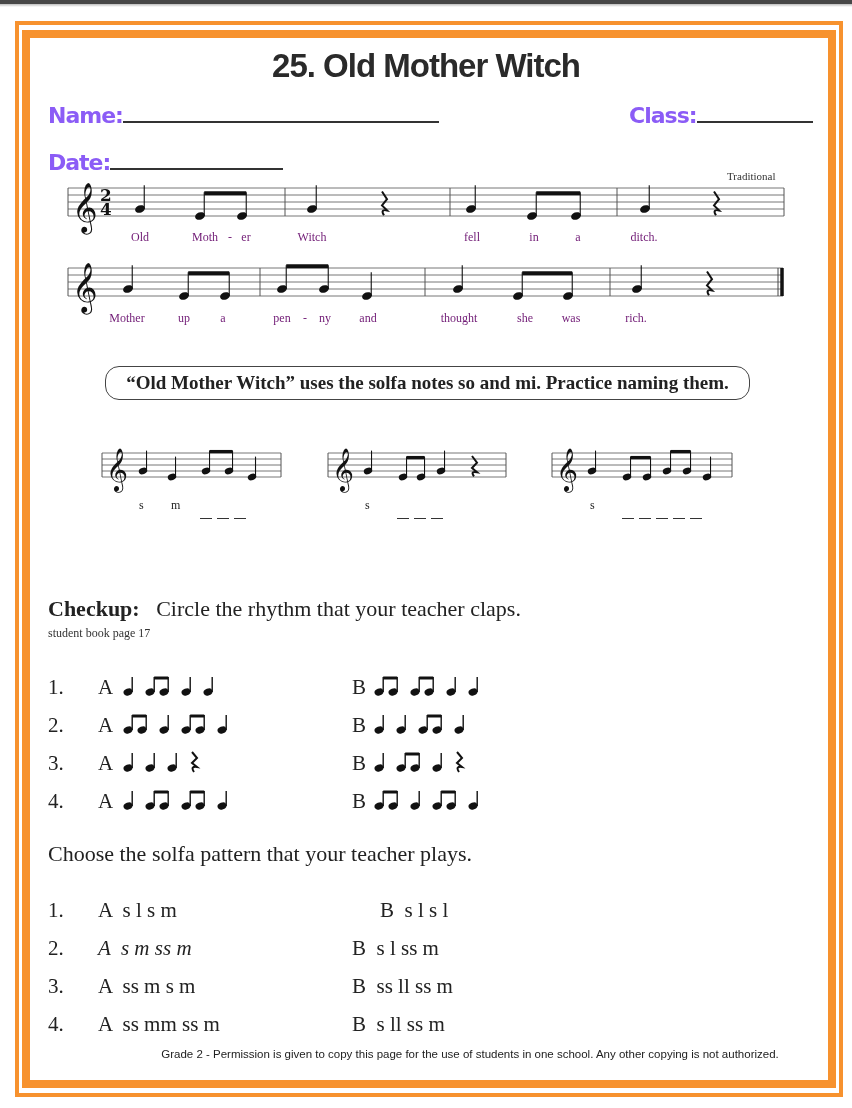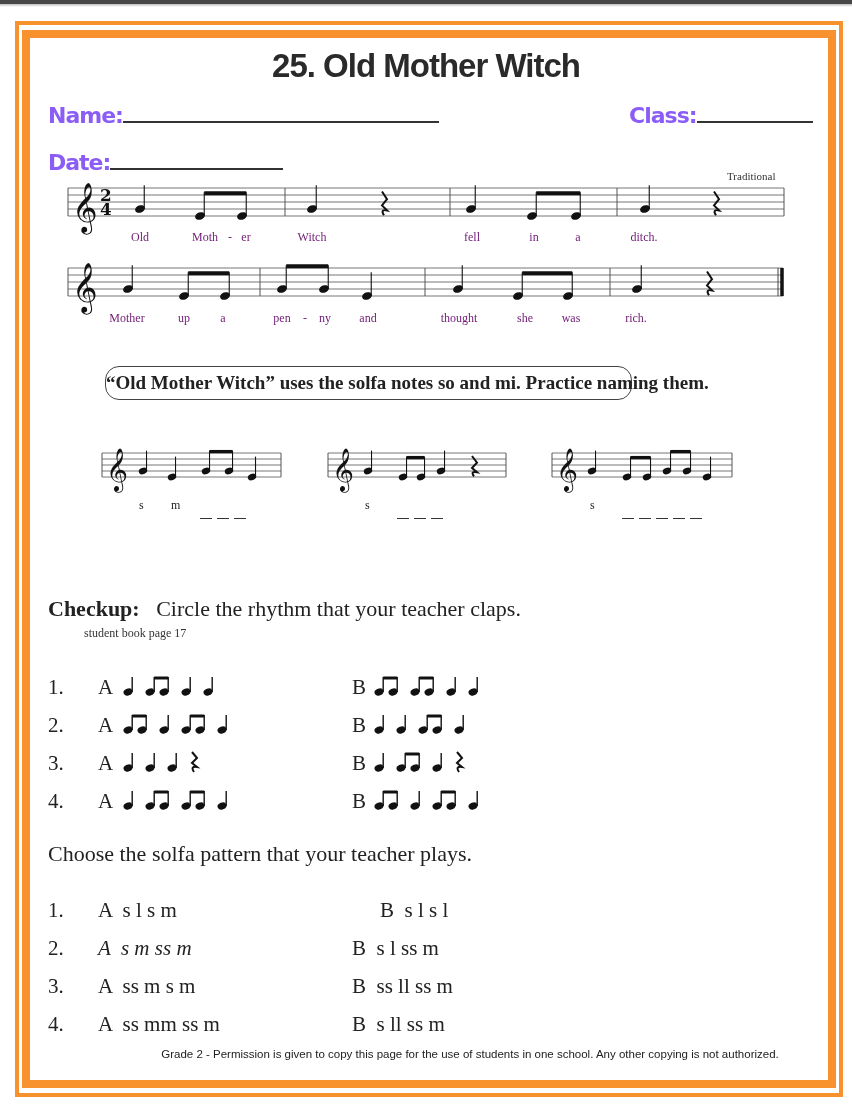--- a/index.html
+++ b/index.html
@@ -36,21 +36,21 @@
   .field-label {
     font-family: "DejaVu Sans", "Liberation Sans", sans-serif;
     font-weight: bold; font-size: 22px; color: #8b5cf6; letter-spacing: -1px;
   }
   .field-line {
     display: inline-block; border-bottom: 2px solid #333; height: 18px; vertical-align: baseline;
   }
   .traditional { font-size: 11px; color: #333; }
   .lyric { font-size: 12px; color: #701a75; transform: translateX(-50%); }
   .callout {
-    left: 105px; top: 366px; width: 527px; height: 34px;
+    left: 105px; top: 366px; width: 645px; height: 34px;
     border: 1.5px solid #444; border-radius: 14px; box-sizing: border-box;
     text-align: center; font-weight: bold; font-size: 19px; line-height: 32px;
     color: #222;
   }
   .solfa-small { font-size: 12px; color: #222; }
   .blank-line { display: inline-block; width: 12px; border-bottom: 1px solid #333; margin-right: 5px; }
   .checkup-head { font-size: 22px; color: #222; }
   .checkup-head b { font-weight: bold; }
   .small-note { font-size: 12px; color: #333; }
   .row-num { font-size: 21px; color: #222; }
@@ -258,21 +258,21 @@
     <div class="abs" style="left: 200px; top: 500px;"><span class="blank-line">&nbsp;</span><span class="blank-line">&nbsp;</span><span class="blank-line">&nbsp;</span></div>
     <div class="abs solfa-small" style="left: 365px; top: 498px;">s</div>
     <div class="abs" style="left: 397px; top: 500px;"><span class="blank-line">&nbsp;</span><span class="blank-line">&nbsp;</span><span class="blank-line">&nbsp;</span></div>
     <div class="abs solfa-small" style="left: 590px; top: 498px;">s</div>
     <div class="abs" style="left: 622px; top: 500px;"><span class="blank-line">&nbsp;</span><span class="blank-line">&nbsp;</span><span class="blank-line">&nbsp;</span><span class="blank-line">&nbsp;</span><span class="blank-line">&nbsp;</span></div>
   </div>
 
 <div class="abs checkup-head" style="left:48px; top:596px;">
   <b>Checkup:</b>&nbsp;&nbsp;&nbsp;<span>Circle the rhythm that your teacher claps.</span>
 </div>
-<div class="abs small-note" style="left:48px; top:626px;margin-left:36px;">student book page 17</div>
+<div class="abs small-note" style="left:48px; top:626px;">student book page 17</div>
 
 <div id="rhythm-rows">
     <div class="abs row-num" style="left: 48px; top: 675px;">1.</div>
     <div class="abs" style="left: 98px; top: 675px;"><span class="row-letter" style="margin-right: 10px;">A</span><svg width="102" height="22" style="position: relative; vertical-align: -3px;">
         <g>
           <ellipse cx="5" cy="17" rx="4.6" ry="3.4" fill="#111" transform="rotate(-20 5 17)"></ellipse>
           <line x1="9.2" x2="9.2" y1="17" y2="2" stroke="#111" stroke-width="1.4"></line>
           <ellipse cx="27" cy="17" rx="4.6" ry="3.4" fill="#111" transform="rotate(-20 27 17)"></ellipse>
           <ellipse cx="41" cy="17" rx="4.6" ry="3.4" fill="#111" transform="rotate(-20 41 17)"></ellipse>
           <line x1="31.2" x2="31.2" y1="17" y2="2" stroke="#111" stroke-width="1.4"></line>

